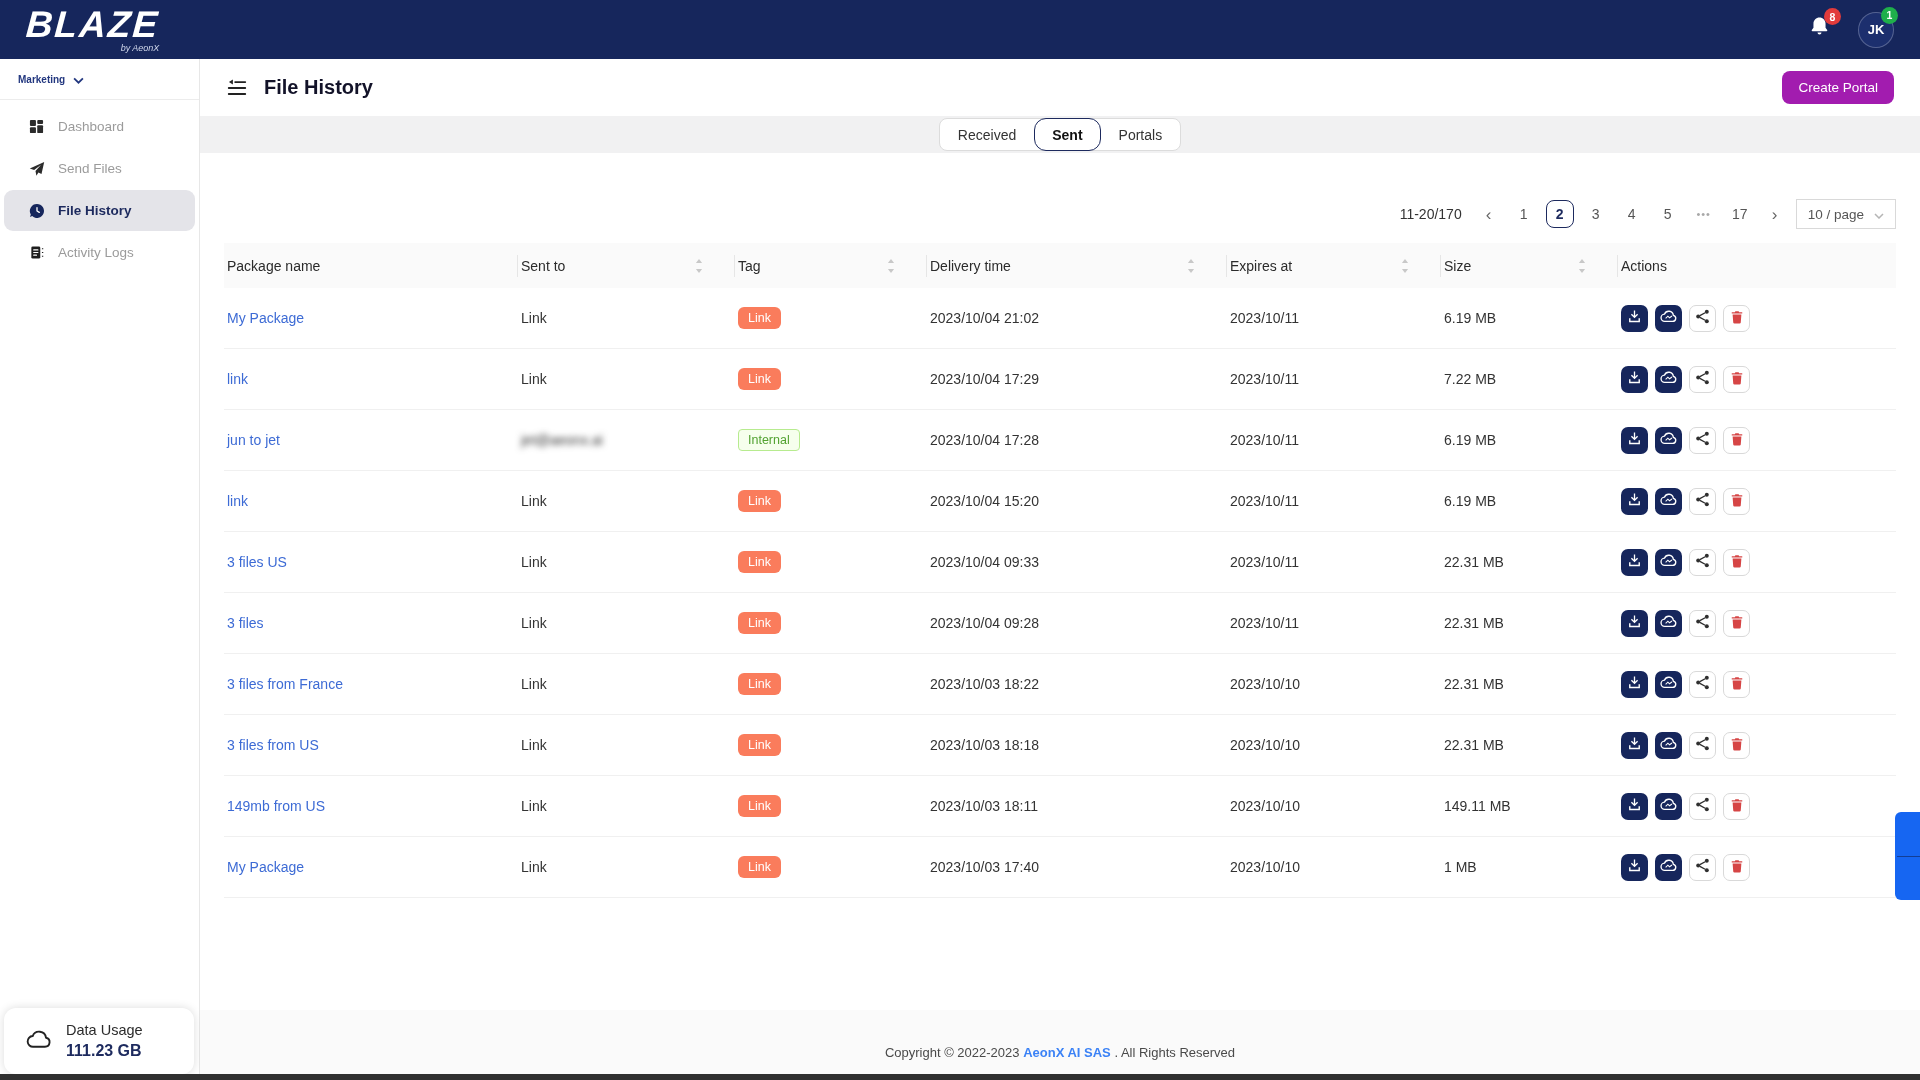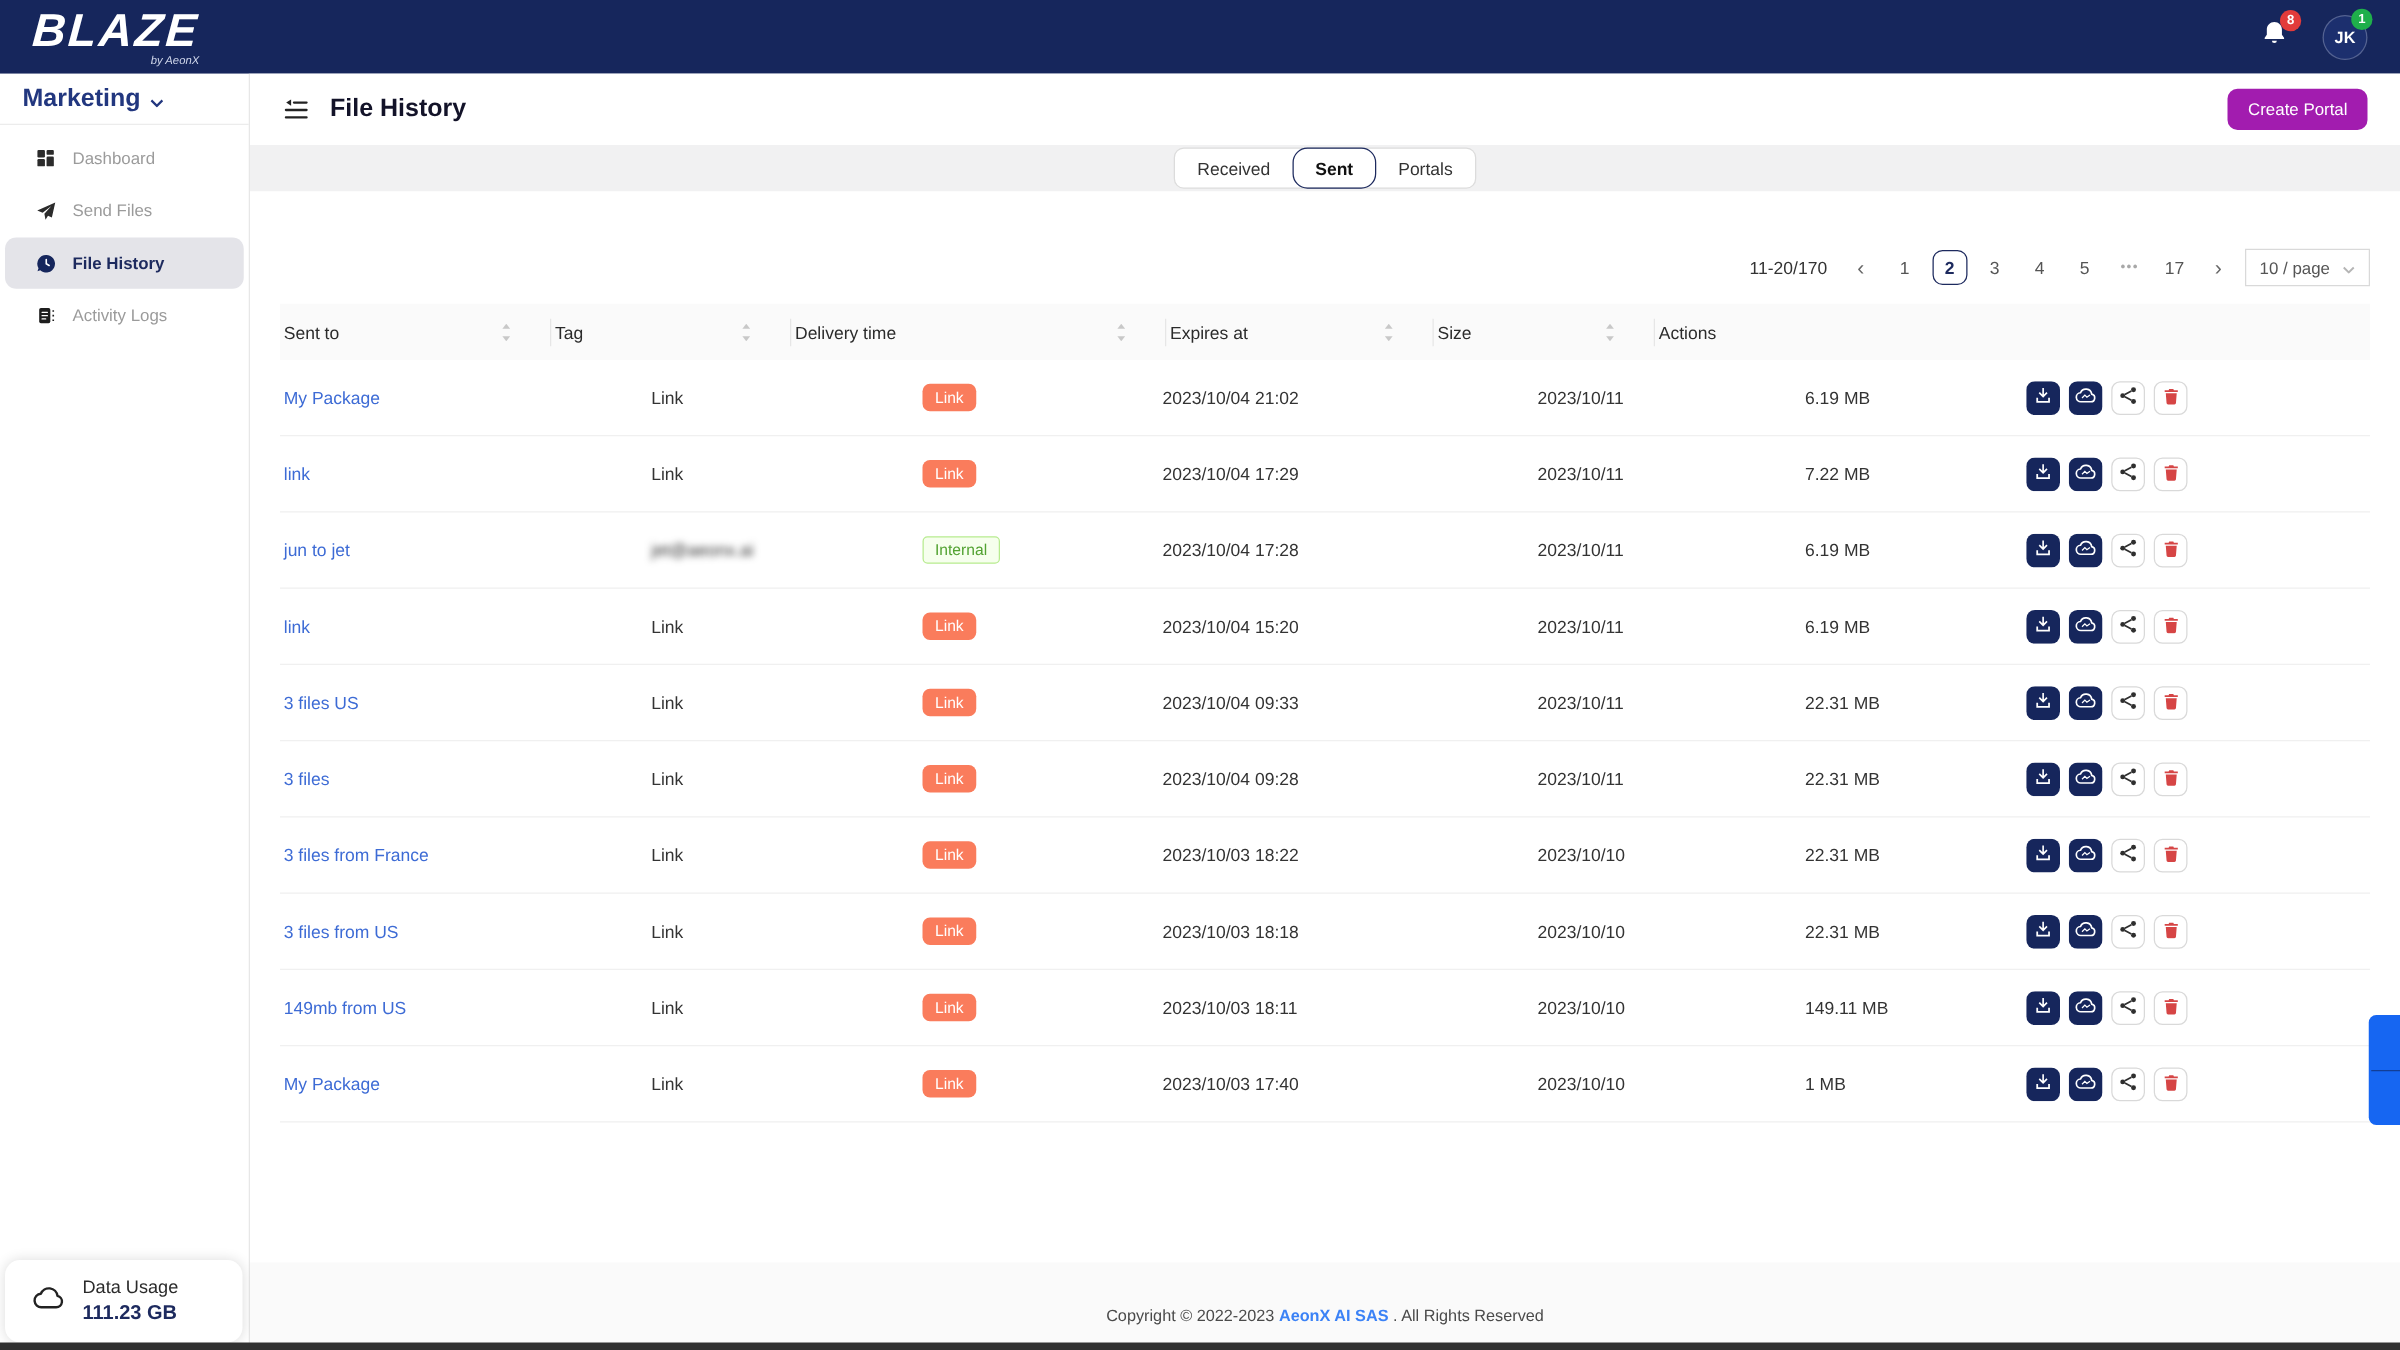--- a/index.html
+++ b/index.html
@@ -22,21 +22,21 @@
   .badge.green { background:#1FAF4B; top:-5px; right:-4px; }
   .avatar { width:36px; height:36px; border-radius:50%; background:#1C2F6E;
     border:1px solid rgba(255,255,255,.25); color:#fff; font-size:13px; font-weight:600;
     display:flex; align-items:center; justify-content:center; }
 
   
   .sidebar { position:absolute; left:0; top:59px; bottom:0; width:200px;
     background:#fff; border-right:1px solid #e7e7e7; }
   .workspace { height:41px; display:flex; align-items:center; gap:8px;
     padding:0 18px; border-bottom:1px solid #ececec; color:#22377F;
-    font-size:20px; font-weight:600; cursor:pointer; }
+    font-size:10px; font-weight:600; cursor:pointer; }
   .workspace .chev { color:#22377F; margin-top:2px; }
   .nav { margin-top:6px; }
   .nav-item { height:41px; margin:1px 4px; border-radius:9px; display:flex;
     align-items:center; gap:13px; padding:0 10px 0 24px; cursor:pointer;
     font-size:13.5px; color:#9b9b9b; }
   .nav-item .nav-icon { width:17px; display:flex; align-items:center; justify-content:center; }
   .nav-item.active { background:#e4e4e9; color:#1D2A5E; font-weight:700; }
   .usage-card { position:absolute; left:4px; right:5px; bottom:6px; height:66px;
     background:#fff; border-radius:12px; box-shadow:0 0 10px rgba(0,0,0,.14);
     display:flex; align-items:center; gap:13px; padding:0 10px 0 22px; }
@@ -240,20 +240,23 @@
       <span class="chev">
         <svg viewBox="0 0 10 6" width="10" height="6">
             <path fill="none" stroke="currentColor" stroke-width="1.5" d="M1 1l4 4 4-4"></path>
           </svg>
       </span>
     </span>
   </div>
 
   <div class="table">
     <div class="thead" id="thead">
+        <div class="th c-name">
+          <span>Package name</span>
+        </div>
         <div class="th c-sent">
           <span>Sent to</span>
           <span class="sort">
             <svg viewBox="0 0 8 14" width="8" height="14">
               <path fill="#c8c8c8" d="M4 0l3.1 4H.9z"></path>
               <path fill="#c8c8c8" d="M4 14L.9 10h6.2z"></path>
             </svg>
           </span>
         </div>
         <div class="th c-tag">

